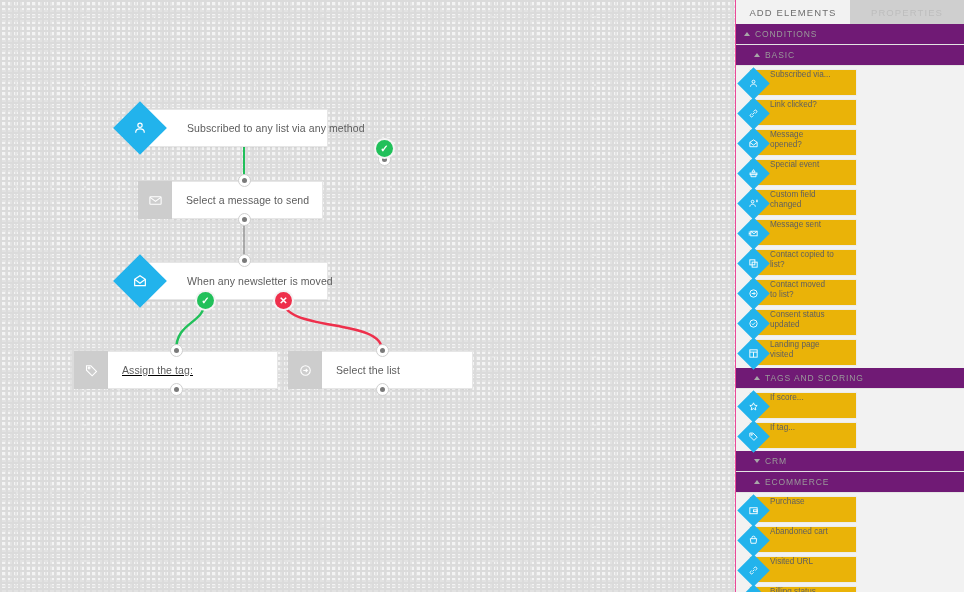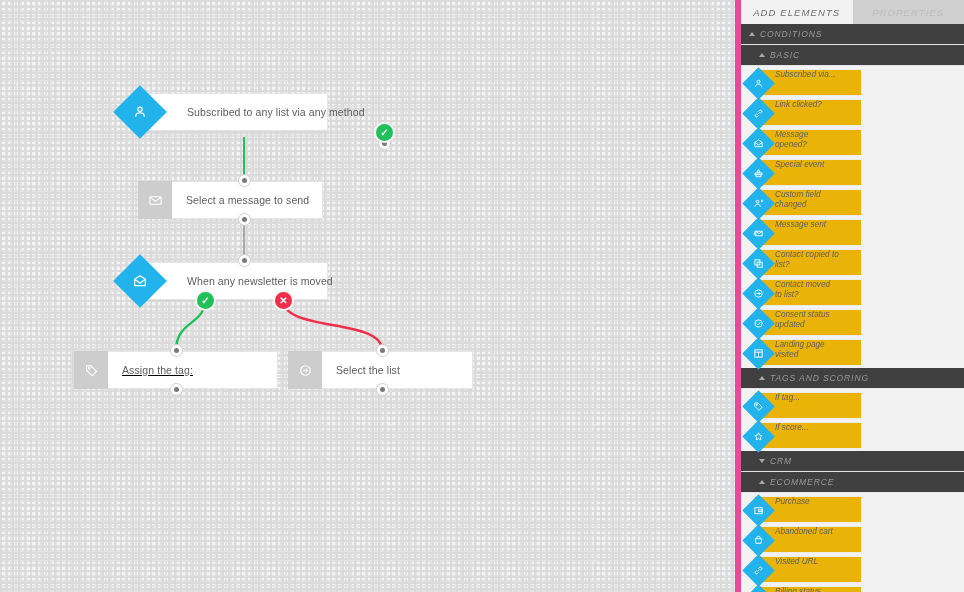--- a/index.html
+++ b/index.html
@@ -76,34 +76,34 @@
     display:flex; align-items:center; justify-content:center;
     color:#fff; font-size:10px; font-weight:bold; line-height:1;
     box-shadow:0 0 0 2px #f4f4f4;
   }
   .badge.yes{ background:#21c05a; }
   .badge.no { background:#ee2f4b; }
 
   
   #panel {
     position:absolute; right:0; top:0; width:229px; height:592px;
-    background:#f2f2f2; border-left:6px solid #ec4899; overflow:hidden;font-style:italic;
+    background:#f2f2f2; border-left:1px solid #ec4899; overflow:hidden;
   }
   #tabs { display:flex; height:24px; background:#cfcfcf; }
   .tab {
     flex:1; display:flex; align-items:center; justify-content:center;
     font-size:9.5px; letter-spacing:1.1px; color:#7d7d7d;
   }
   .tab.active { background:#f2f2f2; color:#6e6e6e; }
   .tab.disabled { color:#bdbdbd; background:#cfcfcf; }
 
   .sect {
     height:21px; display:flex; align-items:center; padding-left:8px;
     font-size:8.5px; letter-spacing:.9px; color:#9a9a9a;
-    border-bottom:1px solid #e4e4e4; background:#404040;
+    border-bottom:1px solid #e4e4e4; background:#701a75;
   }
   .sect.sub { padding-left:18px; }
   .caret {
     display:inline-block; width:0; height:0; margin-right:5px;
     border-left:3.5px solid transparent; border-right:3.5px solid transparent;
   }
   .caret.up   { border-bottom:4px solid #a8a8a8; }
   .caret.down { border-top:4px solid #a8a8a8; }
 
   .grid2 { display:flex; flex-wrap:wrap; padding:3px 5px 2px 5px; gap:3px 2px; }
@@ -136,21 +136,21 @@
 
       <path d="M244,137 L244,181" stroke="#21c05a" stroke-width="2" fill="none"></path>
 
       <path d="M244,219 L244,263" stroke="#9a9a9a" stroke-width="1.6" fill="none"></path>
 
       <path d="M205,300 C205,325 176,320 176,351" stroke="#21c05a" stroke-width="2.4" fill="none"></path>
 
       <path d="M283,300 C283,332 382,318 382,350" stroke="#ee2f4b" stroke-width="2.4" fill="none"></path>
     </svg>
 
-    <div class="node" style="left:140px; top:93px;">
+    <div class="node" style="left:140px; top:109px;">
       <div class="card" style="width:188px; padding-left:46px;">
         <span class="label">Subscribed to any list via any method</span>
       </div>
       <div class="dia-wrap">
         <div class="dia"></div>
         <svg class="gl" width="16" height="16" viewBox="0 0 24 24" fill="none" stroke="#fff" stroke-width="1.8">
           <circle cx="12" cy="8" r="3.2"></circle>
             <path d="M5.5 19c0-3.6 3-5.6 6.5-5.6s6.5 2 6.5 5.6"></path>
         </svg>
       </div>
@@ -339,33 +339,33 @@
     </div>
 
     <div class="sect sub">
       <span class="caret up"></span>
       <span>TAGS AND SCORING</span>
     </div>
     <div class="grid2">
       <div class="tile">
         <span class="mk diamond">
           <svg width="11" height="11" viewBox="0 0 24 24" fill="none" stroke="#fff" stroke-width="2">
+              <path d="M12 4l2.5 5.2 5.5.7-4 3.9 1 5.6-5-2.8-5 2.8 1-5.6-4-3.9 5.5-.7z"></path>
+            </svg>
+        </span>
+        <span class="tlabel">If score...</span>
+      </div>
+      <div class="tile">
+        <span class="mk diamond">
+          <svg width="11" height="11" viewBox="0 0 24 24" fill="none" stroke="#fff" stroke-width="2">
               <path d="M4 11.5V4.5h7l9 9-7 7z"></path>
               <circle cx="8.1" cy="8.1" r="1.4"></circle>
             </svg>
         </span>
         <span class="tlabel">If tag...</span>
-      </div>
-      <div class="tile">
-        <span class="mk diamond">
-          <svg width="11" height="11" viewBox="0 0 24 24" fill="none" stroke="#fff" stroke-width="2">
-              <path d="M12 4l2.5 5.2 5.5.7-4 3.9 1 5.6-5-2.8-5 2.8 1-5.6-4-3.9 5.5-.7z"></path>
-            </svg>
-        </span>
-        <span class="tlabel">If score...</span>
       </div>
     </div>
 
     <div class="sect sub">
       <span class="caret down"></span>
       <span>CRM</span>
     </div>
 
     <div class="sect sub">
       <span class="caret up"></span>

